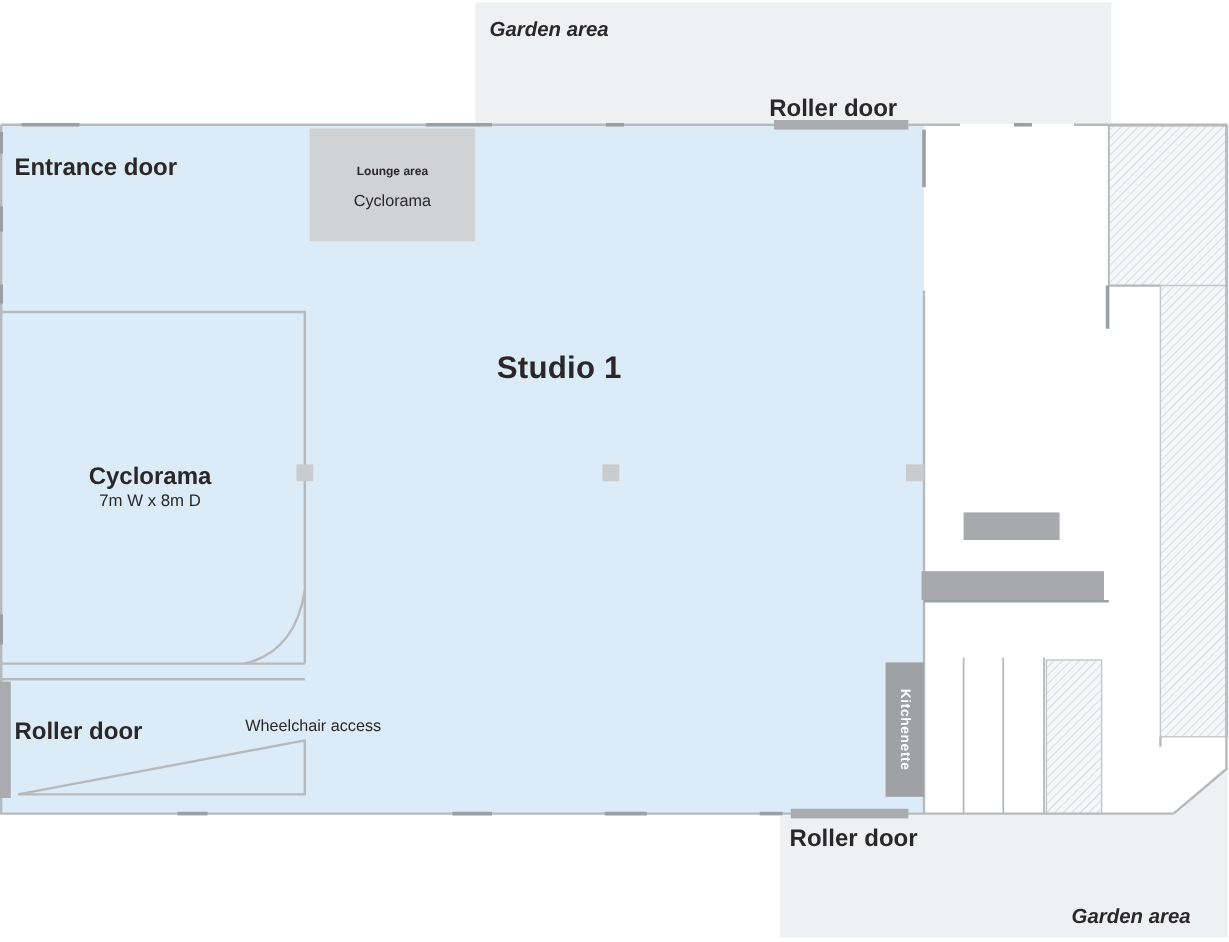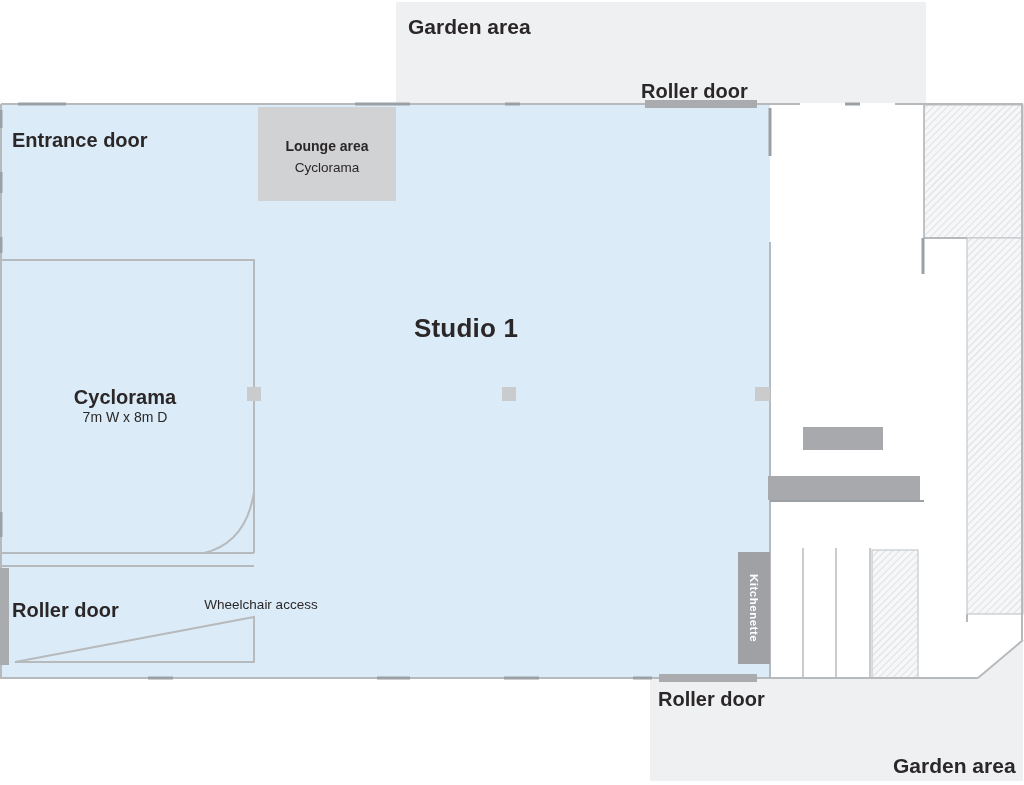--- a/index.html
+++ b/index.html
@@ -12,21 +12,21 @@
   #plan{position:relative;width:1024px;height:785px;overflow:hidden;background:#fff;
         font-family:"Liberation Sans",sans-serif;color:var(--text-dark);}
   #plan svg{position:absolute;left:0;top:0;}
   .wall{stroke:var(--wall-gray);stroke-width:2;fill:none;}
   .wall-thin{stroke:var(--wall-gray);stroke-width:1.5;fill:none;}
   .dash{stroke:var(--wall-dark-gray);stroke-width:3;fill:none;}
   .hatch-stroke{stroke:#c5c8cb;stroke-width:1.2;}
   .lbl{position:absolute;white-space:nowrap;color:var(--text-dark);}
   .b{font-weight:700;}
   .ctr{text-align:center;white-space:normal;}
-  .fs17{font-size:21px;} .fs16{font-size:20px;} .fs15{font-size:14px;}
+  .fs17{font-size:17px;font-style:italic;} .fs16{font-size:20px;} .fs15{font-size:10px;}
   .fs14{font-size:14px;} .fs13{font-size:13.5px;}
   .studio-title{font-size:26px;font-weight:700;letter-spacing:.2px;}
   .kitch{display:flex;align-items:center;justify-content:center;
          writing-mode:vertical-rl;color:#fff;font-size:11.5px;font-weight:700;
          letter-spacing:.5px;}
 </style>
 </head>
 <body>
 
 <div id="plan">
@@ -122,21 +122,21 @@
 
   <div class="lbl b fs17" style="left:408px;top:15px;">Garden area</div>
 
   <div class="lbl b fs16" style="left:641px;top:80px;">Roller door</div>
 
   <div class="lbl b fs16" style="left:12px;top:129px;">Entrance door</div>
 
   <div class="lbl b fs15 ctr" style="left:258px;top:138px;width:138px;">Lounge area</div>
   <div class="lbl fs13 ctr" style="left:258px;top:160px;width:138px;">Cyclorama</div>
 
-  <div class="lbl studio-title ctr" style="left:366px;top:313px;width:200px;">Studio 1</div>
+  <div class="lbl studio-title ctr" style="left:366px;top:291px;width:200px;">Studio 1</div>
 
   <div class="lbl b fs16 ctr" style="left:45px;top:386px;width:160px;">Cyclorama</div>
   <div class="lbl fs14 ctr" style="left:45px;top:409px;width:160px;">7m W x 8m D</div>
 
   <div class="lbl fs13 ctr" style="left:171px;top:597px;width:180px;">Wheelchair access</div>
 
   <div class="lbl b fs16" style="left:12px;top:599px;">Roller door</div>
 
   <div class="lbl kitch" style="left:738px;top:552px;width:32px;height:112px;">Kitchenette</div>
 

